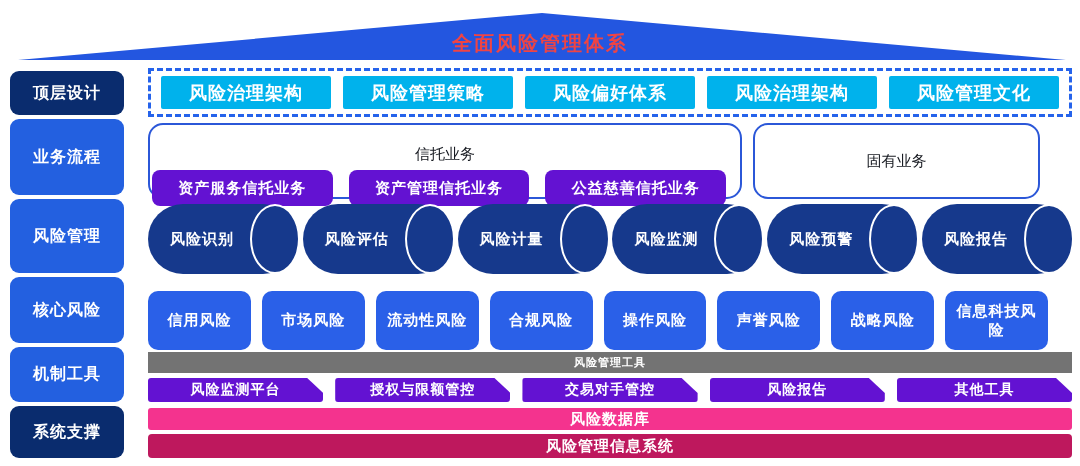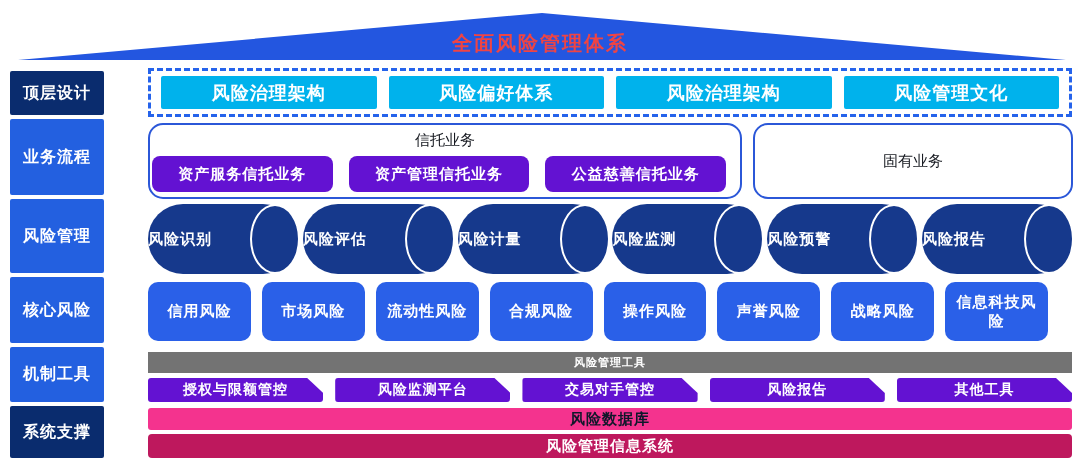--- a/index.html
+++ b/index.html
@@ -13,21 +13,21 @@
     position:absolute; left:18px; top:13px; width:1048px; height:47px;
     background:#2356e0;
     clip-path:polygon(50% 0, 100% 100%, 0 100%);
   }
   .pyramid-title {
     position:absolute; left:0; top:30px; width:100%; text-align:center;
     color:#ef4444; font-size:20px; font-weight:700; letter-spacing:2px;
   }
   
   .side {
-    position:absolute; left:10px; width:94px; border-radius:2px;
+    position:absolute; left:10px; width:114px; border-radius:9px;
     color:#ffffff; display:flex; align-items:center; justify-content:center;
     font-size:16px; font-weight:600; letter-spacing:1px;
   }
   .side.dark { background:#0a2c6e; }
   .side.blue { background:#2360e0; }
   .s1 { top:71px;  height:44px; }
   .s2 { top:119px; height:76px; }
   .s3 { top:199px; height:74px; }
   .s4 { top:277px; height:66px; }
   .s5 { top:347px; height:55px; }
@@ -40,51 +40,51 @@
   .cyan-box {
     flex:1; background:#00b2ec; border-radius:2px; color:#ffffff;
     display:flex; align-items:center; justify-content:center;
     font-size:18px; font-weight:700; letter-spacing:1px;
   }
   
   .trust-box {
     position:absolute; left:148px; top:123px; width:594px; height:76px;
     border:2px solid #2b57d8; border-radius:15px; background:#ffffff;
   }
-  .trust-title { text-align:center; font-size:15px; color:#15181f; margin-top:6px; font-weight:500; }
+  .trust-title { text-align:center; font-size:15px; color:#15181f; margin-top:20px; font-weight:500; }
   .trust-items { display:flex; gap:16px; padding:6px 14px 0 2px; }
   .purple-box {
     flex:1; height:36px; background:#6312d2; border-radius:8px; color:#ffffff;
     display:flex; align-items:center; justify-content:center;
     font-size:15px; font-weight:600; letter-spacing:1px;
   }
   .inherent-box {
-    position:absolute; left:753px; top:123px; width:320px; height:76px;
+    position:absolute; left:753px; top:123px; width:287px; height:76px;
     border:2px solid #2b57d8; border-radius:15px; background:#ffffff;
     display:flex; align-items:center; justify-content:center;
     font-size:15px; color:#15181f; font-weight:500;
   }
   
   .row3 {
     position:absolute; left:148px; top:204px; width:924px; height:70px;
     display:flex; justify-content:space-between;
   }
   .cyl {
     position:relative; width:150px; height:70px; background:#16398c;
     border-radius:35px; color:#ffffff; display:flex; align-items:center;
-    padding-right:42px; font-size:15px; font-weight:600;
+    justify-content:center; padding-right:42px; font-size:15px; font-weight:600;
     letter-spacing:1px;
   }
   .cyl-cap {
     position:absolute; right:-2px; top:0; width:50px; height:70px;
     background:#16398c; border:2px solid #ffffff; border-radius:50%;
   }
   
   .row4 {
-    position:absolute; left:148px; top:282px; width:900px; height:59px;
+    position:absolute; left:148px; top:291px; width:900px; height:59px;
     display:flex; gap:11px;
   }
   .blue-box {
     flex:1; background:#2a60e8; border-radius:10px; color:#ffffff;
     display:flex; align-items:center; justify-content:center; text-align:center;
     font-size:15px; font-weight:600; line-height:1.25; padding:0 7px; letter-spacing:1px;
   }
   
   .tools-bar {
     position:absolute; left:148px; top:352px; width:924px; height:21px;
@@ -98,21 +98,21 @@
   }
   .tool-box {
     flex:1; background:#6312d2; color:#ffffff; border-radius:3px;
     display:flex; align-items:center; justify-content:center;
     font-size:14px; font-weight:600; letter-spacing:1px;
     clip-path:polygon(0 0, calc(100% - 16px) 0, 100% 62%, 100% 100%, 0 100%);
   }
   
   .db-bar {
     position:absolute; left:148px; top:408px; width:924px; height:22px;
-    background:#f4338e; border-radius:3px; color:#0f172a;
+    background:#f4338e; border-radius:3px; color:#ffffff;
     display:flex; align-items:center; justify-content:center;
     font-size:15px; font-weight:700; letter-spacing:1px;
   }
   .sys-bar {
     position:absolute; left:148px; top:434px; width:924px; height:24px;
     background:#be185d; border-radius:4px; color:#ffffff;
     display:flex; align-items:center; justify-content:center;
     font-size:15px; font-weight:700; letter-spacing:1px;
   }
 </style>
@@ -126,20 +126,21 @@
 
   <div class="side dark s1">顶层设计</div>
   <div class="side blue s2">业务流程</div>
   <div class="side blue s3">风险管理</div>
   <div class="side blue s4">核心风险</div>
   <div class="side blue s5">机制工具</div>
   <div class="side dark s6">系统支撑</div>
 
   <div class="row1">
     <div class="cyan-box">风险治理架构</div>
+    <div class="cyan-box">风险管理策略</div>
     <div class="cyan-box">风险偏好体系</div>
     <div class="cyan-box">风险治理架构</div>
     <div class="cyan-box">风险管理文化</div>
   </div>
 
   <div class="trust-box">
     <div class="trust-title">信托业务</div>
     <div class="trust-items">
       <div class="purple-box">资产服务信托业务</div>
       <div class="purple-box">资产管理信托业务</div>
@@ -181,22 +182,22 @@
     <div class="blue-box">流动性风险</div>
     <div class="blue-box">合规风险</div>
     <div class="blue-box">操作风险</div>
     <div class="blue-box">声誉风险</div>
     <div class="blue-box">战略风险</div>
     <div class="blue-box">信息科技风险</div>
   </div>
 
   <div class="tools-bar">风险管理工具</div>
   <div class="tools-row">
+    <div class="tool-box">风险监测平台</div>
     <div class="tool-box">授权与限额管控</div>
-    <div class="tool-box">风险监测平台</div>
     <div class="tool-box">交易对手管控</div>
     <div class="tool-box">风险报告</div>
     <div class="tool-box">其他工具</div>
   </div>
 
   <div class="db-bar">风险数据库</div>
   <div class="sys-bar">风险管理信息系统</div>
 
 </div>
 

